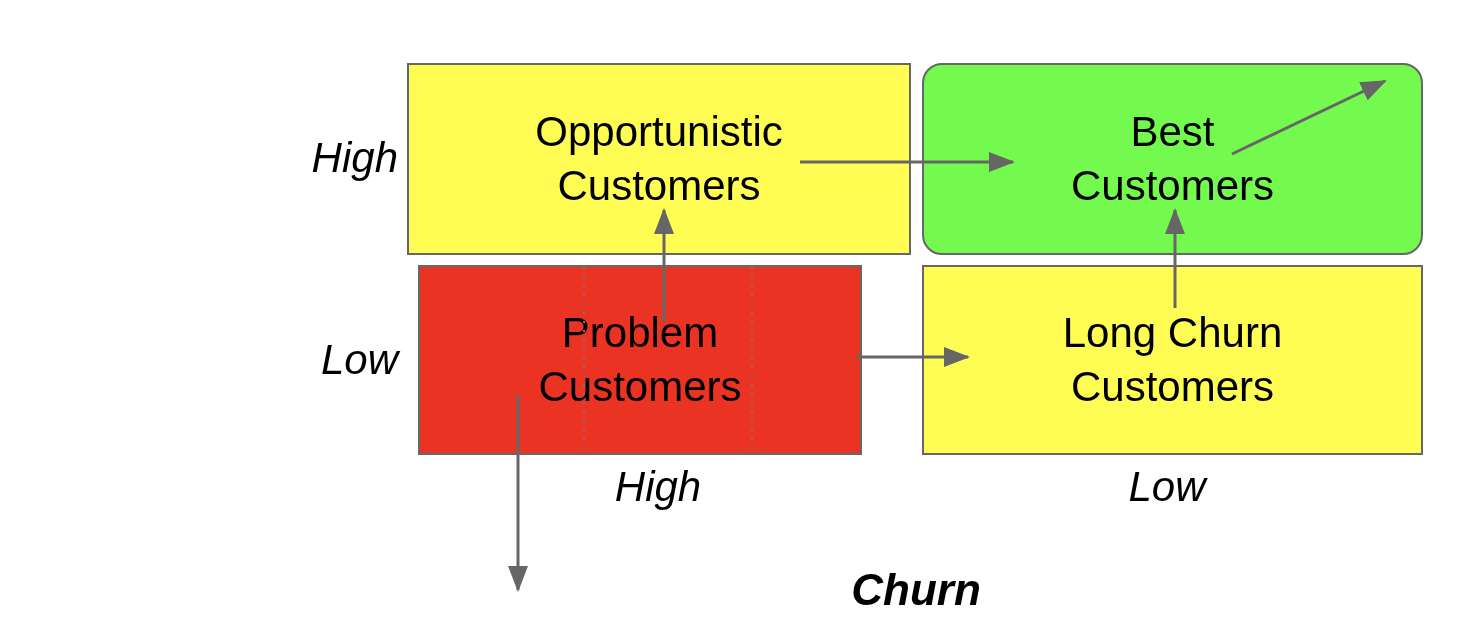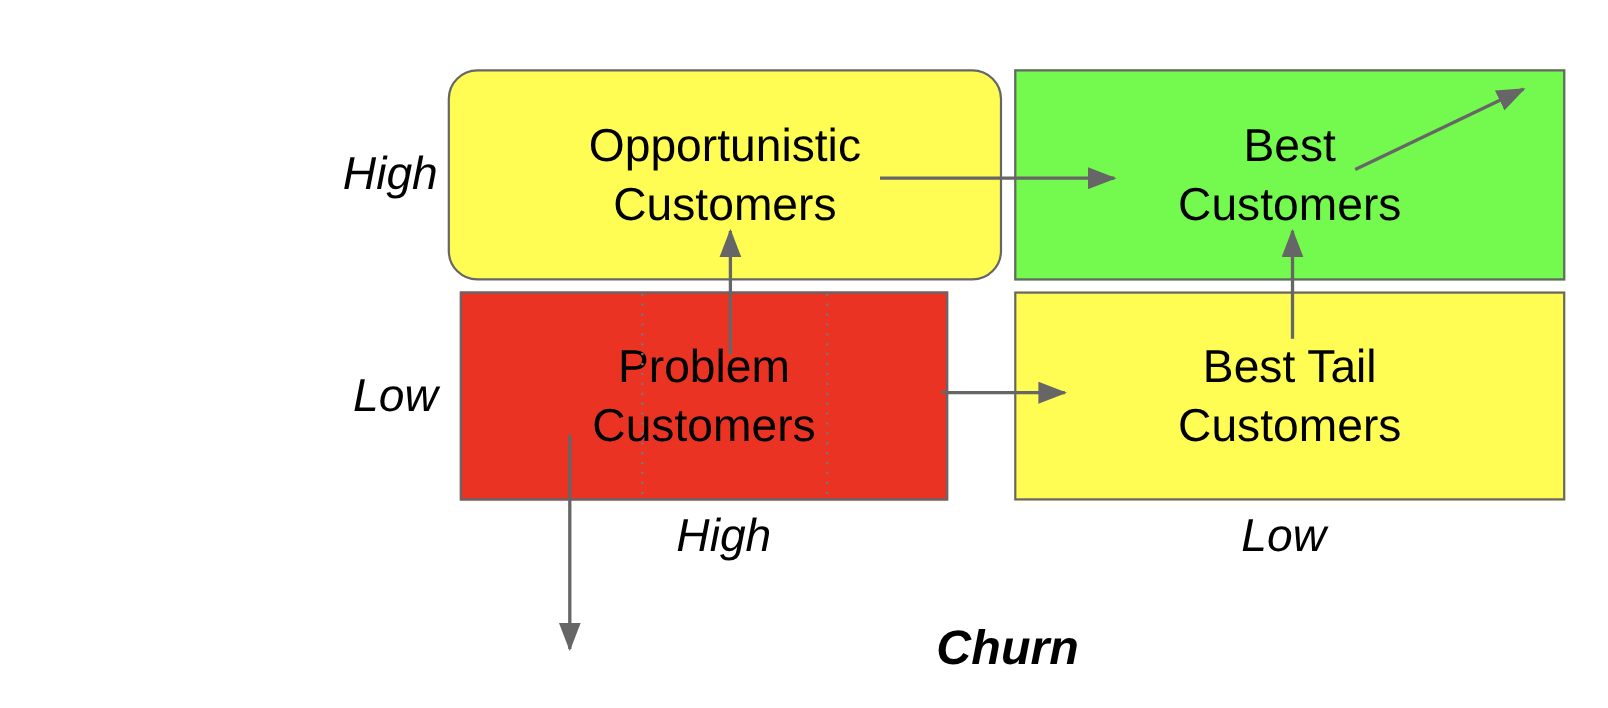--- a/index.html
+++ b/index.html
@@ -25,21 +25,21 @@
     justify-content: center;
     text-align: center;
   }
   .quadrant .q-label {
     font-size: 42px;
     line-height: 54px;
     white-space: pre-line;
     color: #000000;
   }
   #q-opportunistic { left: 407px; top: 63px;  width: 504px; height: 192px; }
-  #q-best          { left: 922px; top: 63px;  width: 501px; height: 192px; }
+  #q-best          { left: 922px; top: 63px;  width: 501px; height: 192px; border-radius: 20px; }
   #q-problem       { left: 407px; top: 265px; width: 444px; height: 190px; margin-left: 11px; }
   #q-longtail      { left: 922px; top: 265px; width: 501px; height: 190px; }
 
   .axis-label {
     position: absolute;
     font-size: 42px;
     line-height: 54px;
     white-space: nowrap;
     font-style: italic;
   }
@@ -58,37 +58,37 @@
     width: 1462px;
     height: 644px;
     pointer-events: none;
   }
 </style>
 </head>
 <body>
 
 <div id="canvas">
 
-  <div class="quadrant" id="q-opportunistic" style="background-color: rgb(255, 252, 84); border-radius: 27px;">
+  <div class="quadrant" id="q-opportunistic" style="background-color: rgb(255, 252, 84);">
     <span class="q-label">Opportunistic
 Customers</span>
   </div>
 
   <div class="quadrant" id="q-best" style="background-color: rgb(116, 249, 78);">
     <span class="q-label">Best
 Customers</span>
   </div>
 
   <div class="quadrant" id="q-problem" style="background-color: rgb(235, 51, 35);">
     <span class="q-label">Problem
 Customers</span>
   </div>
 
   <div class="quadrant" id="q-longtail" style="background-color: rgb(255, 252, 84);">
-    <span class="q-label">Best Tail
+    <span class="q-label">Long Churn
 Customers</span>
   </div>
 
   <div class="axis-label" id="lbl-rev-high">High</div>
   <div class="axis-label" id="lbl-rev-low">Low</div>
 
   <div class="axis-label" id="lbl-churn-high">High</div>
   <div class="axis-label" id="lbl-churn-low">Low</div>
   <div class="axis-label axis-title" id="lbl-churn">Churn</div>
 

